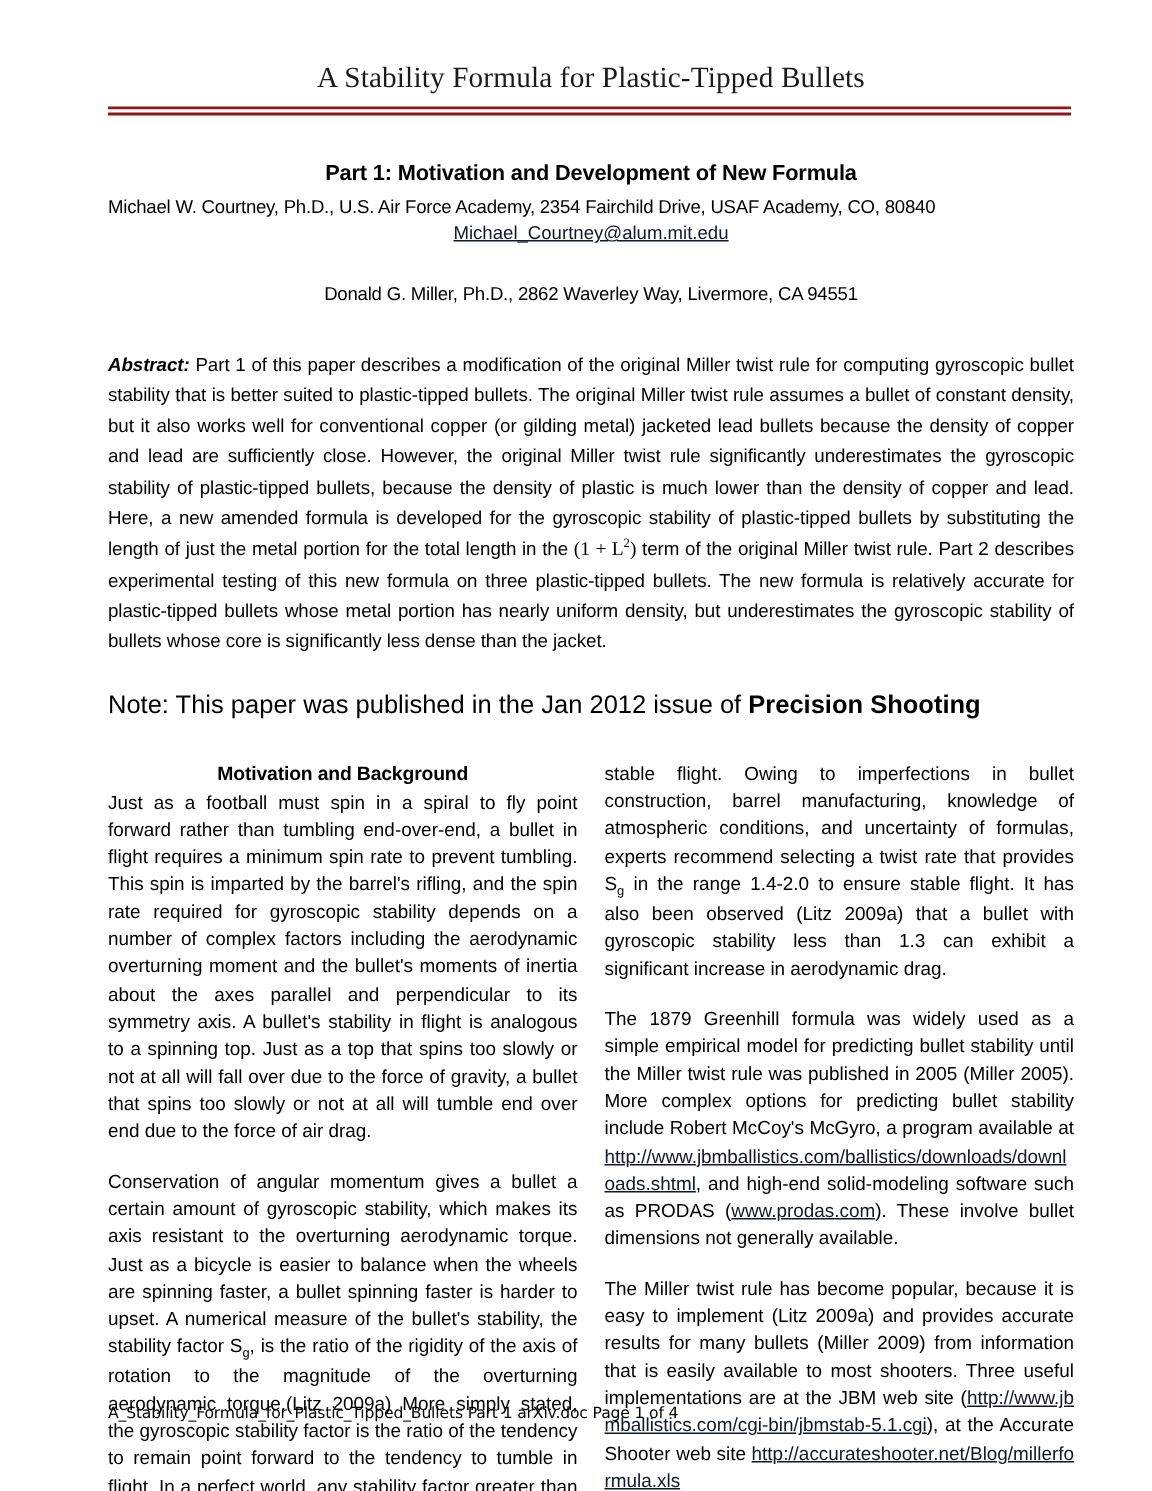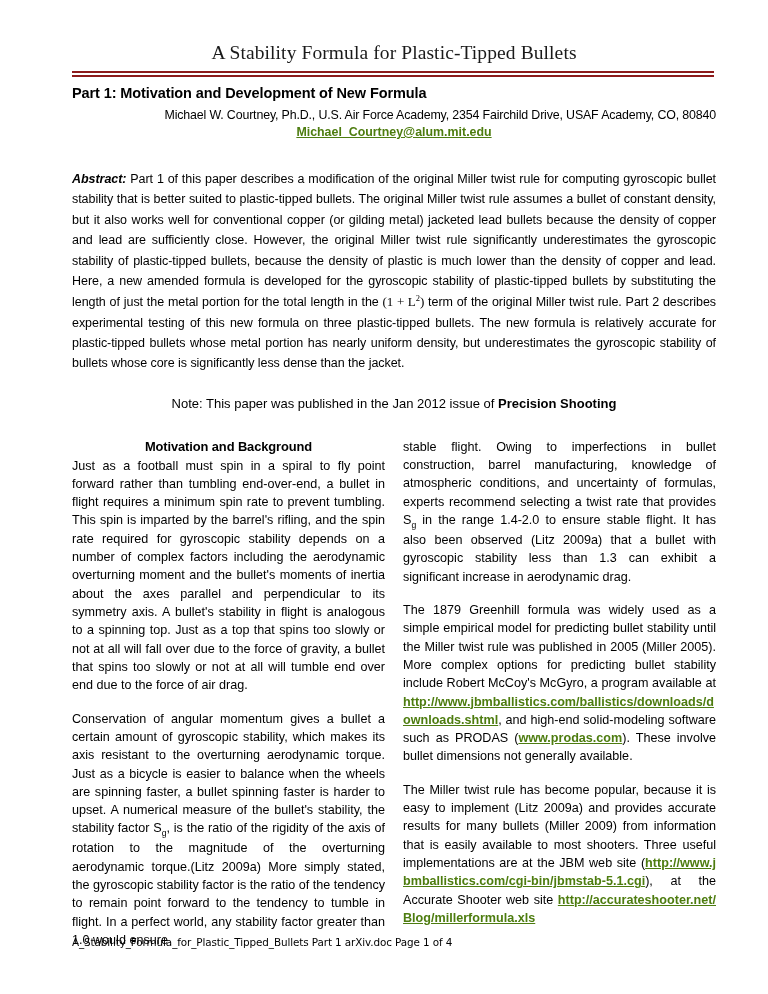--- a/index.html
+++ b/index.html
@@ -47,43 +47,43 @@
   .rule-gap {
     height: 2px;
     background: #ffffff;
   }
   .rule-bottom {
     height: 2px;
     background: #8c1a1a;
   }
 
   .subtitle {
+    text-align: center;
     font-size: 14.5px;
     font-weight: bold;
     margin: 0;
-    padding-top: 8px;
+    padding-top: 31px;
     letter-spacing: -0.1px;
   }
   .affil {
-    text-align: right;
+    text-align: left;
     font-size: 12.4px;
     margin: 0;
     padding-top: 7px;
     letter-spacing: -0.15px;
   }
   .email-line {
     text-align: center;
     padding-top: 3px;
     font-size: 12.4px;
   }
   a.link {
-    color: #4d7c0f;
+    color: #0f172a;
     text-decoration: underline;
     word-break: break-all;
-    font-weight: bold;
   }
   .affil2 {
     text-align: center;
     font-size: 12.4px;
     margin: 0;
     padding-top: 27px;
     letter-spacing: -0.15px;
   }
 
   
@@ -107,22 +107,21 @@
     padding-top: 21px;
     font-size: 12.5px;
     text-align: left;
   }
   .keywords b { font-weight: bold; }
   .keywords i { font-style: italic; }
 
   .note {
     margin: 0;
     padding-top: 22px;
-    font-size: 13px;
-    text-align: center;
+    font-size: 17px;
   }
   .note b { font-weight: bold; }
 
   
   .columns {
     margin-top: 27px;
     display: flex;
     gap: 18px;
     width: 644px;
   }
@@ -175,20 +174,21 @@
   </div>
 
   <h2 class="subtitle">Part 1: Motivation and Development of New Formula</h2>
 
   <p class="affil">Michael W. Courtney, Ph.D., U.S. Air Force Academy, 2354 Fairchild Drive, USAF Academy, CO, 80840</p>
 
   <div class="email-line">
     <a class="link" href="#">Michael_Courtney@alum.mit.edu</a>
   </div>
 
+  <p class="affil2">Donald G. Miller, Ph.D., 2862 Waverley Way, Livermore, CA 94551</p>
 
   <p class="abstract"><b>Abstract:</b><span> Part 1 of this paper describes a modification of the original Miller twist rule for computing gyroscopic bullet stability that is better suited to plastic-tipped bullets.  The original Miller twist rule assumes a bullet of constant density, but it also works well for conventional copper (or gilding metal) jacketed lead bullets because the density of copper and lead are sufficiently close.   However, the original Miller twist rule significantly underestimates the gyroscopic stability of plastic-tipped bullets, because the density of plastic is much lower than the density of copper and lead.  Here, a new amended formula is developed for the gyroscopic stability of plastic-tipped bullets by substituting the length of just the metal portion for the total length in the </span><span class="formula"><span>(1 + L</span><sup>2</sup><span>)</span></span><span> term of the original Miller twist rule.  Part 2 describes experimental testing of this new formula on three plastic-tipped bullets.  The new formula is relatively accurate for plastic-tipped bullets whose metal portion has nearly uniform density, but underestimates the gyroscopic stability of bullets whose core is significantly less dense than the jacket.</span></p>
 
 
   <p class="note"><span>Note: This paper was published in the Jan 2012 issue of </span><b>Precision Shooting</b></p>
 
   <div class="columns">
 
     <div class="col">
       <h2>Motivation and Background</h2>

